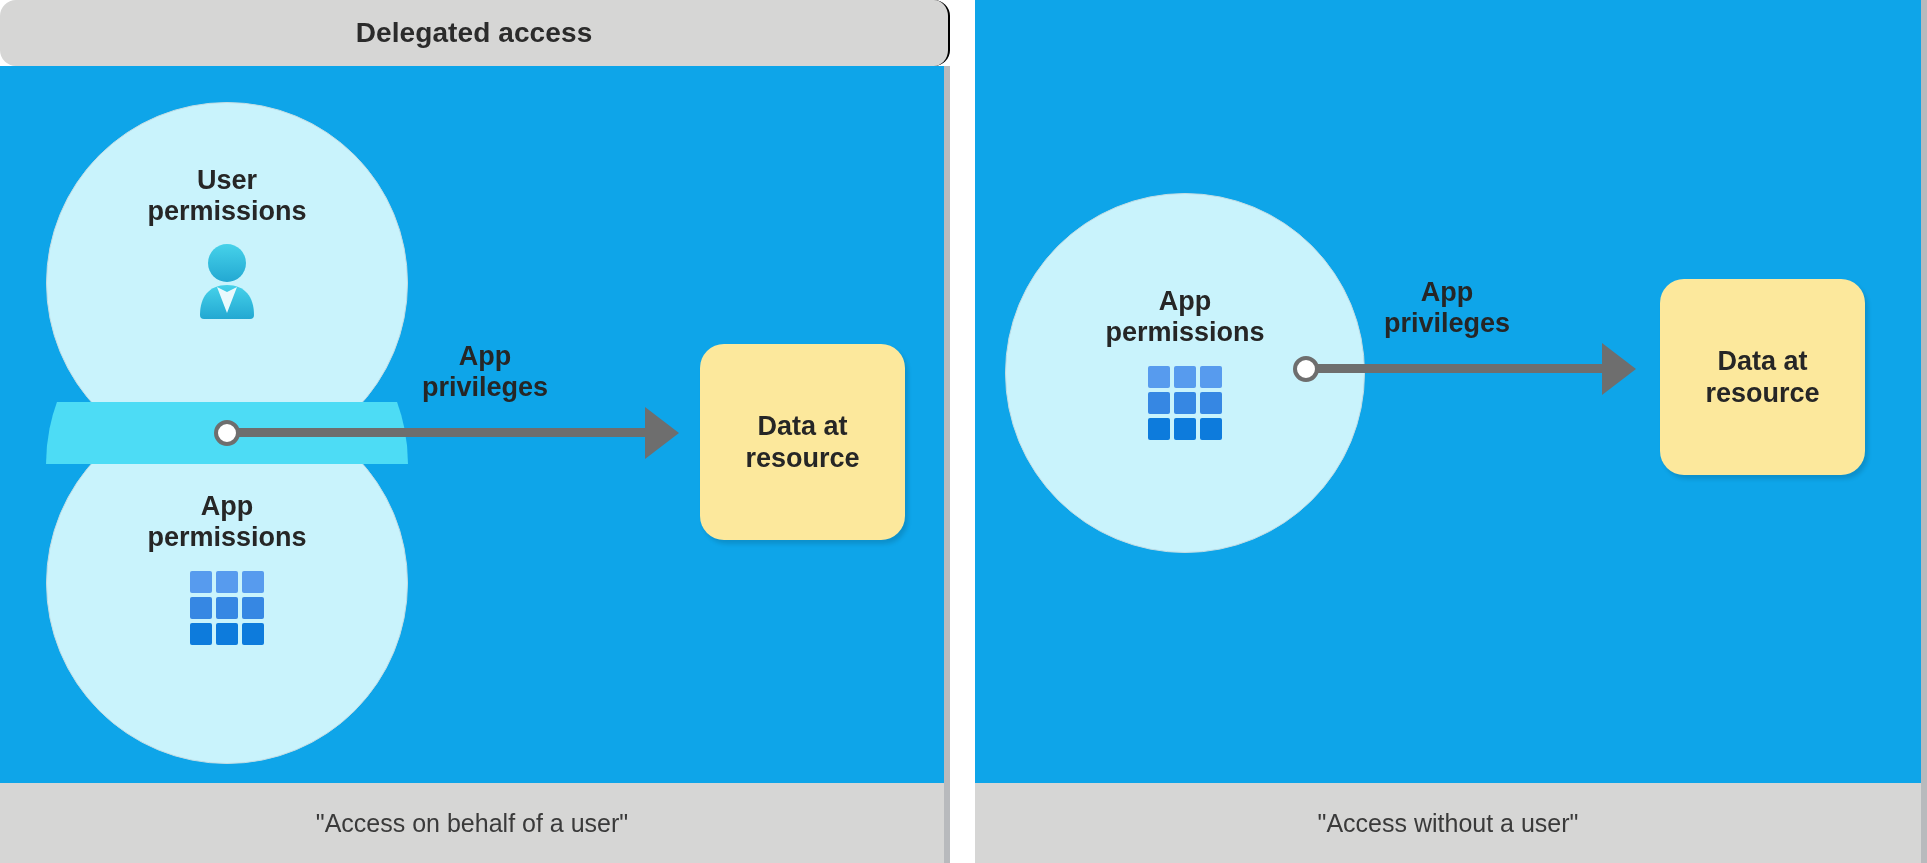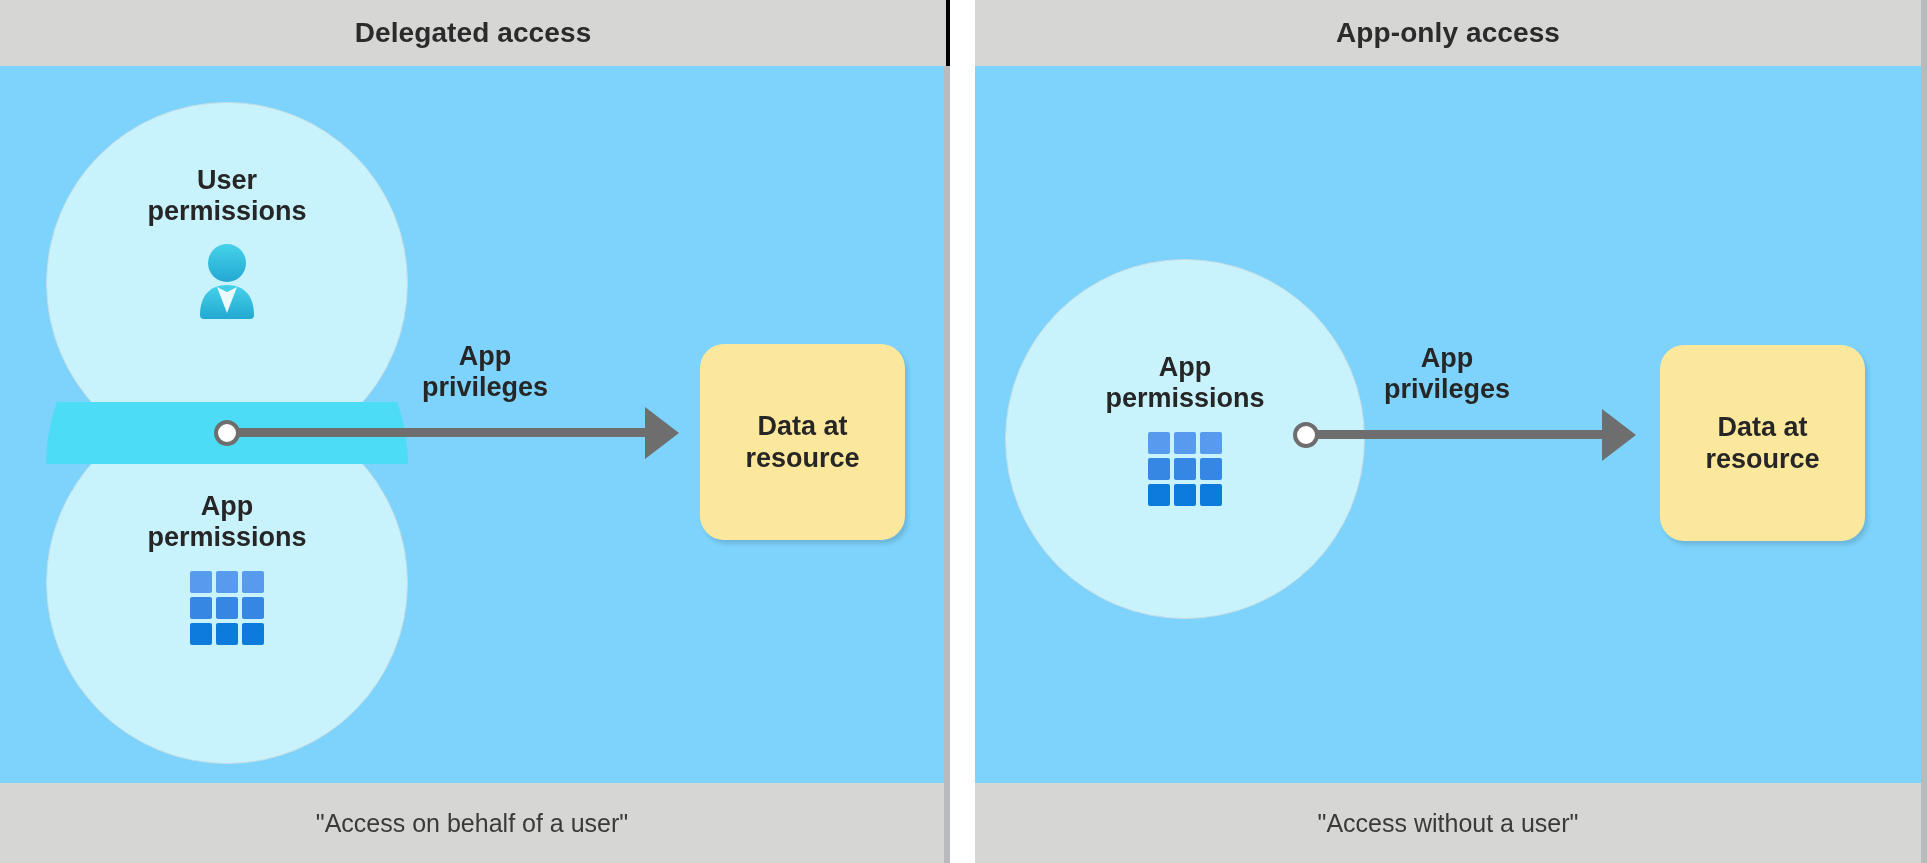--- a/index.html
+++ b/index.html
@@ -39,26 +39,26 @@
     min-height: 66px;
     background: #d6d6d5;
     display: flex;
     align-items: center;
     justify-content: center;
     font-size: 28px;
     font-weight: bold;
     color: #2b2b2b;
     letter-spacing: 0.1px;
   }
-  .panel-left .panel-header { border-right: 4px solid #000000; }
+  .panel-left .panel-header { border-right: 2px solid #000000; border-radius: 16px; }
 
   .panel-body {
     position: relative;
     flex: 1 1 auto;
-    background: #7dd3fc;
+    background: #0ea5e9;
     overflow: hidden;
   }
   .panel-left .panel-body { border-right: 6px solid #b8babd; }
 
   .panel-footer {
     height: 80px;
     min-height: 80px;
     background: #d6d6d5;
     display: flex;
     align-items: center;
@@ -225,21 +225,20 @@
 
     </div>
 
     <div class="panel-footer">"Access on behalf of a user"</div>
   </section>
 
   <div class="panel-gap"></div>
 
   <section class="panel panel-right">
 
-    <div class="panel-header">App-only access</div>
 
     <div class="panel-body">
 
       <div class="circle" style="left:30px; top:193px; width:360px; height:360px;">
         <div class="circle-label" style="margin-top:92px;">App
 permissions</div>
         <div style="margin-top:18px;">
           <svg class="grid-icon" width="74" height="74" viewBox="0 0 74 74" aria-hidden="true">
             <g>
               <rect x="0" y="0" width="22" height="22" rx="2" fill="#579bee"></rect>

